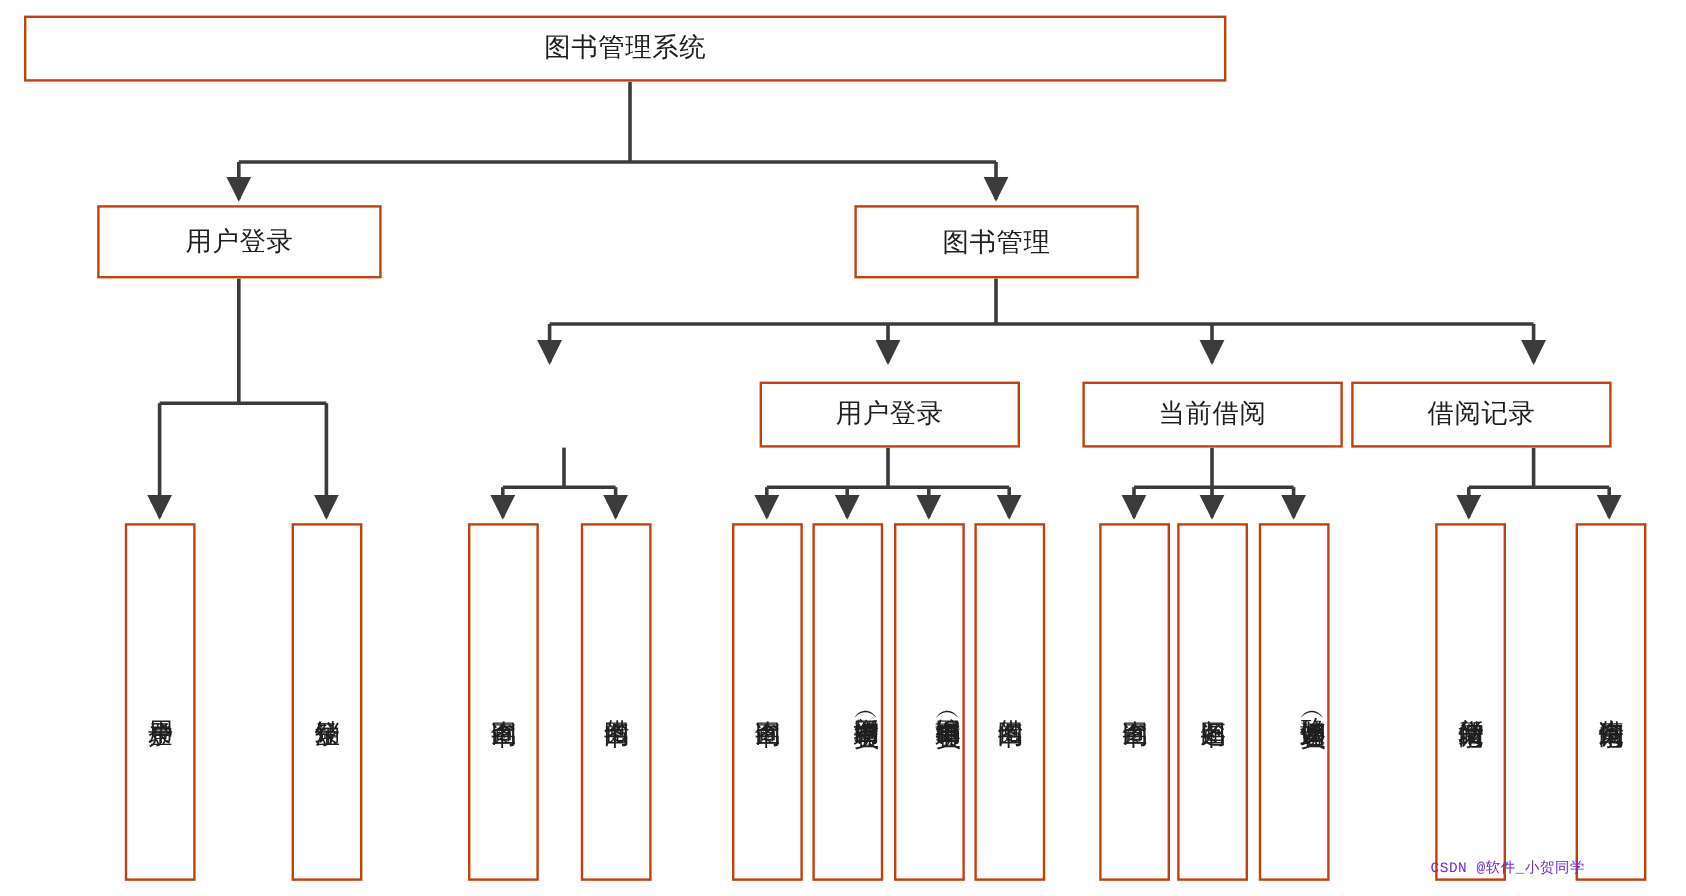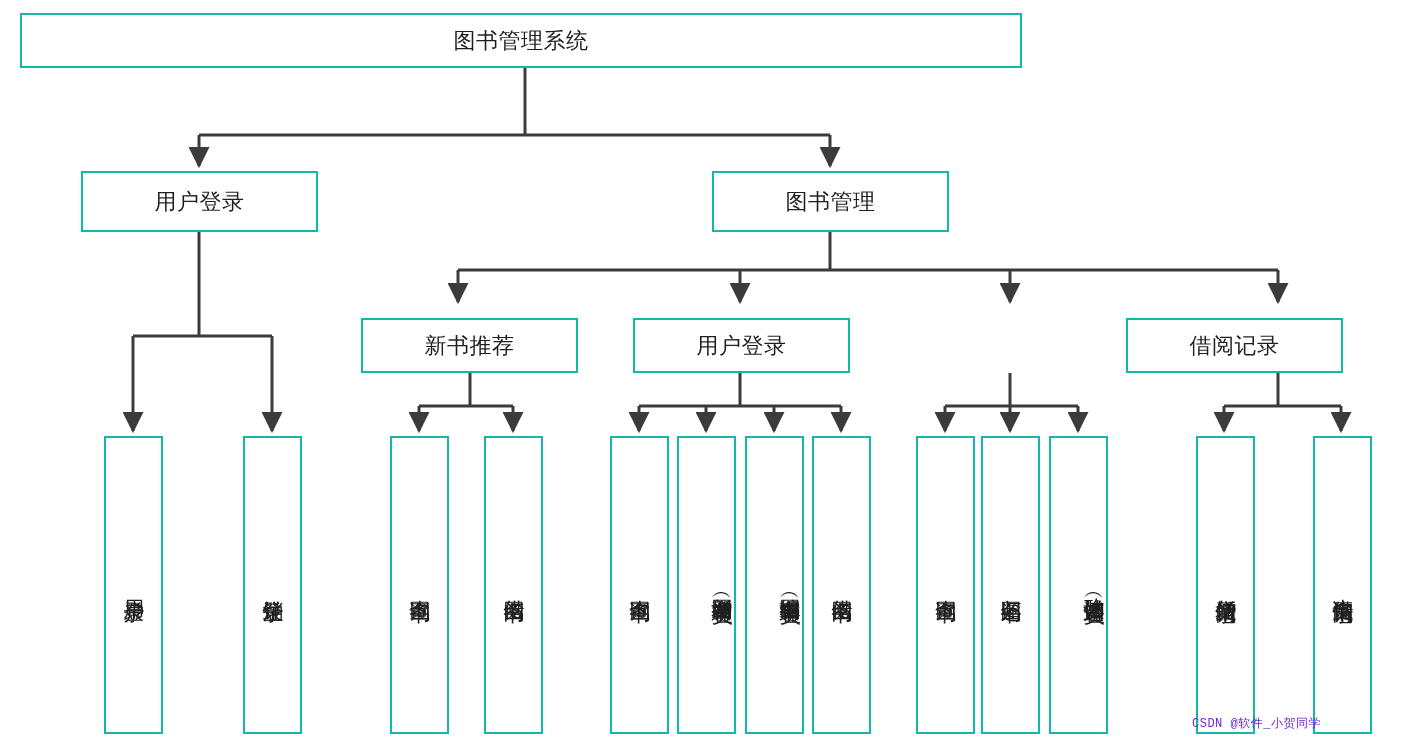--- a/index.html
+++ b/index.html
@@ -20,21 +20,21 @@
   #diagram-svg {
     position: absolute;
     left: 0;
     top: 0;
     width: 1405px;
     height: 747px;
   }
   .node {
     position: absolute;
     box-sizing: border-box;
-    border: 2px solid #14b8a6;
+    border: 2px solid #c2410c;
     background: #ffffff;
     display: flex;
     align-items: center;
     justify-content: center;
     color: #1f1f1f;
     line-height: 1.18;
   }
   .node-h {
     font-size: 22px;
     letter-spacing: 0.5px;
@@ -123,25 +123,25 @@
     <span>图书管理系统</span>
   </div>
 
   <div class="node node-h" style="left:81px; top:171px; width:237px; height:61px;">
     <span>用户登录</span>
   </div>
   <div class="node node-h" style="left:712px; top:171px; width:237px; height:61px;font-family:Liberation Serif, serif;">
     <span>图书管理</span>
   </div>
 
-  <div class="node node-h" style="left:361px; top:318px; width:217px; height:55px;">
-    <span>新书推荐</span>
-  </div>
   <div class="node node-h" style="left:633px; top:318px; width:217px; height:55px;">
     <span>用户登录</span>
+  </div>
+  <div class="node node-h" style="left:902px; top:318px; width:217px; height:55px;">
+    <span>当前借阅</span>
   </div>
   <div class="node node-h" style="left:1126px; top:318px; width:217px; height:55px;">
     <span>借阅记录</span>
   </div>
 
   <div class="node node-v anchor-center" style="left:104px; top:436px; width:59px; height:298px;">
     <span>用户登录</span>
   </div>
   <div class="node node-v anchor-center" style="left:243px; top:436px; width:59px; height:298px;">
     <span>注销登录</span>

